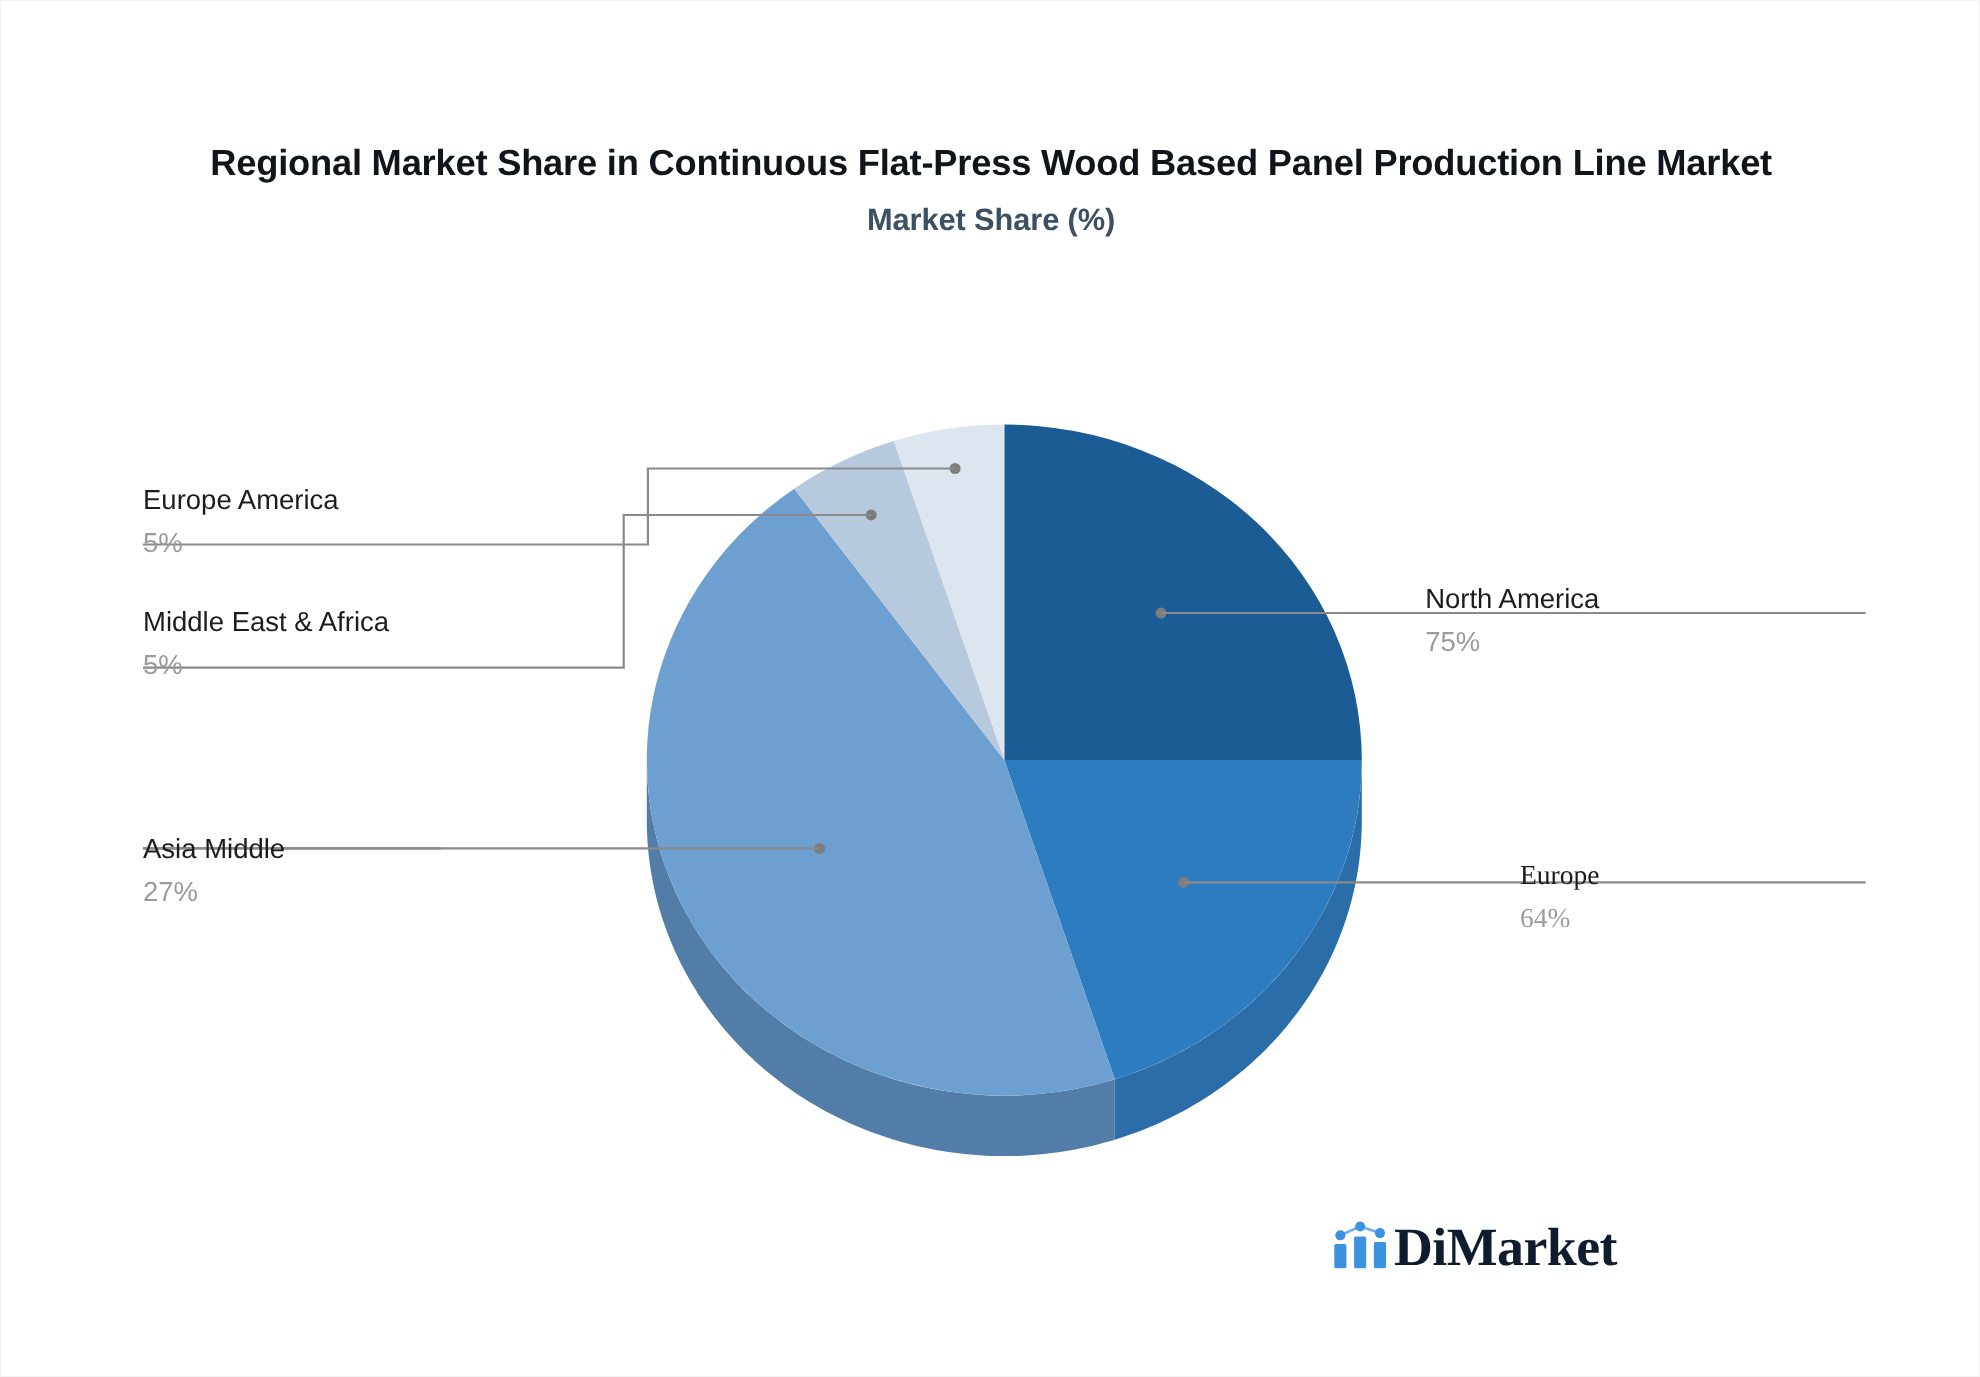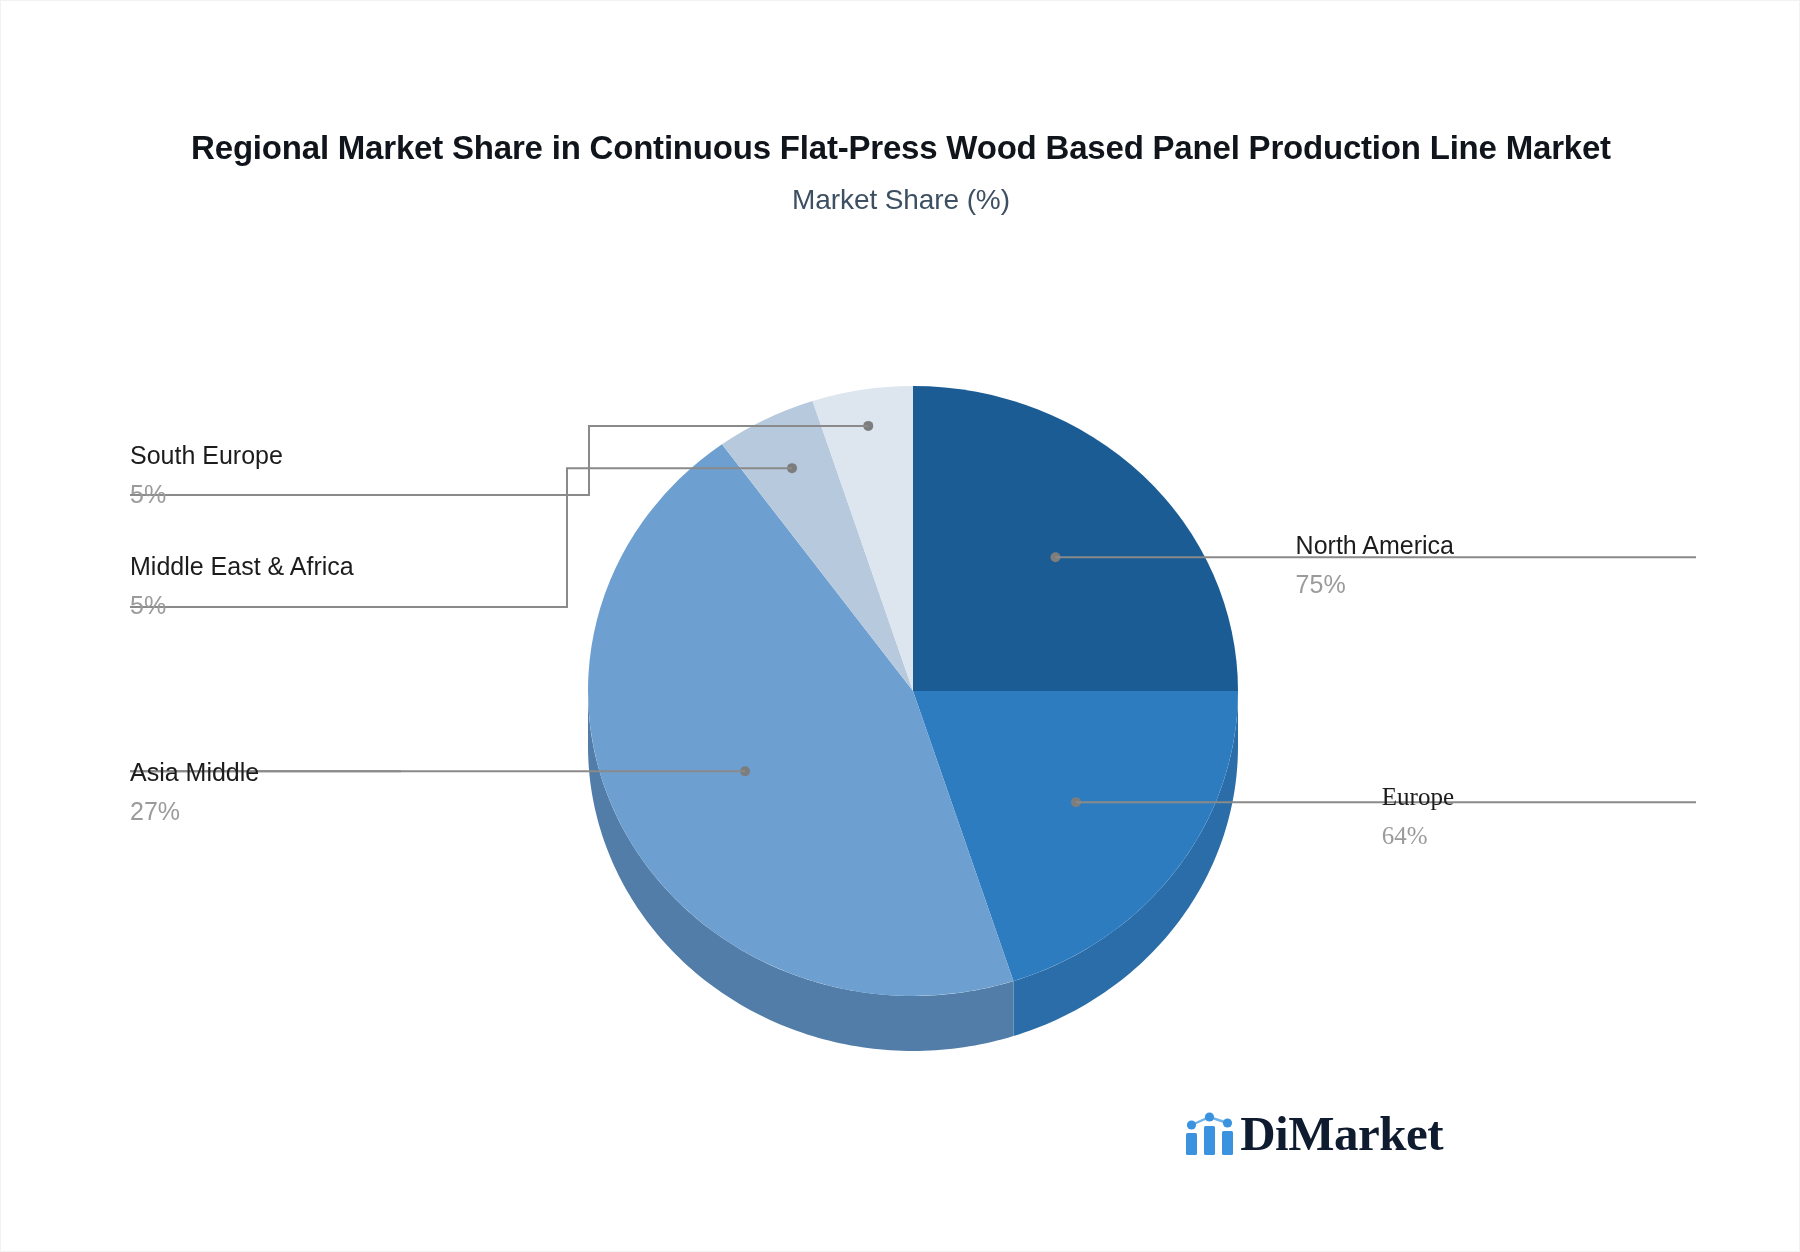--- a/index.html
+++ b/index.html
@@ -32,21 +32,21 @@
   .chart-title {
     font-size: 33px;
     font-weight: bold;
     color: #10151c;
     line-height: 1.34;
     letter-spacing: -0.2px;
     margin: 0;
   }
   .chart-subtitle {
     font-size: 28px;
-    font-weight: normal;
+    font-weight: bold;
     color: #3d4f63;
     margin: 14px 0 0 0;
     letter-spacing: -0.1px;
   }
 
   
   #pie-wrap {
     position: absolute;
     left: 0;
     top: 0;
@@ -77,24 +77,24 @@
 
   .cl-sa  { left: 129px;  top: 440px; }
   .cl-mea { left: 129px;  top: 551px; }
   .cl-ap  { left: 129px;  top: 757px; }
   .cl-na  { right: 345px; top: 530px; }
   .cl-eu  { right: 345px; top: 781px; font-family: Liberation Serif, serif; }
 
   
   #logo {
     position: absolute;
-    right: 356px;
+    right: 329px;
     top: 1108px;
     display: flex;
-    align-items: center;
+    align-items: flex-start;
     gap: 4px;
   }
   #logo-mark { display: block; }
   #logo-text {
     font-family: "Liberation Serif", serif;
     font-size: 49px;
     font-weight: bold;
     color: #0f1b2e;
     letter-spacing: -0.5px;
     line-height: 1;
@@ -133,21 +133,21 @@
           <path d="M 129 770.3109194039258 L 400 770.3109194039258" stroke="#8a8a8a" stroke-width="2" fill="none"></path>
           <circle cx="791.0115318194107" cy="467.1592683004892" r="5" fill="#7d7d7d"></circle>
           <path d="M 791.0115318194107 467.1592683004892 L 566 467.1592683004892 L 566 606 L 129 606" stroke="#8a8a8a" stroke-width="2" fill="none"></path>
           <circle cx="867.259742998494" cy="424.9044493842651" r="5" fill="#7d7d7d"></circle>
           <path d="M 867.259742998494 424.9044493842651 L 588 424.9044493842651 L 588 494 L 129 494" stroke="#8a8a8a" stroke-width="2" fill="none"></path>
         </g>
     </svg>
   </div>
 
   <div class="callout left cl-sa">
-    <span class="cl-name">South Europe</span>
+    <span class="cl-name">Europe America</span>
     <span class="cl-value">5%</span>
   </div>
 
   <div class="callout left cl-mea">
     <span class="cl-name">Middle East &amp; Africa</span>
     <span class="cl-value">5%</span>
   </div>
 
   <div class="callout left cl-ap">
     <span class="cl-name">Asia Middle</span>

